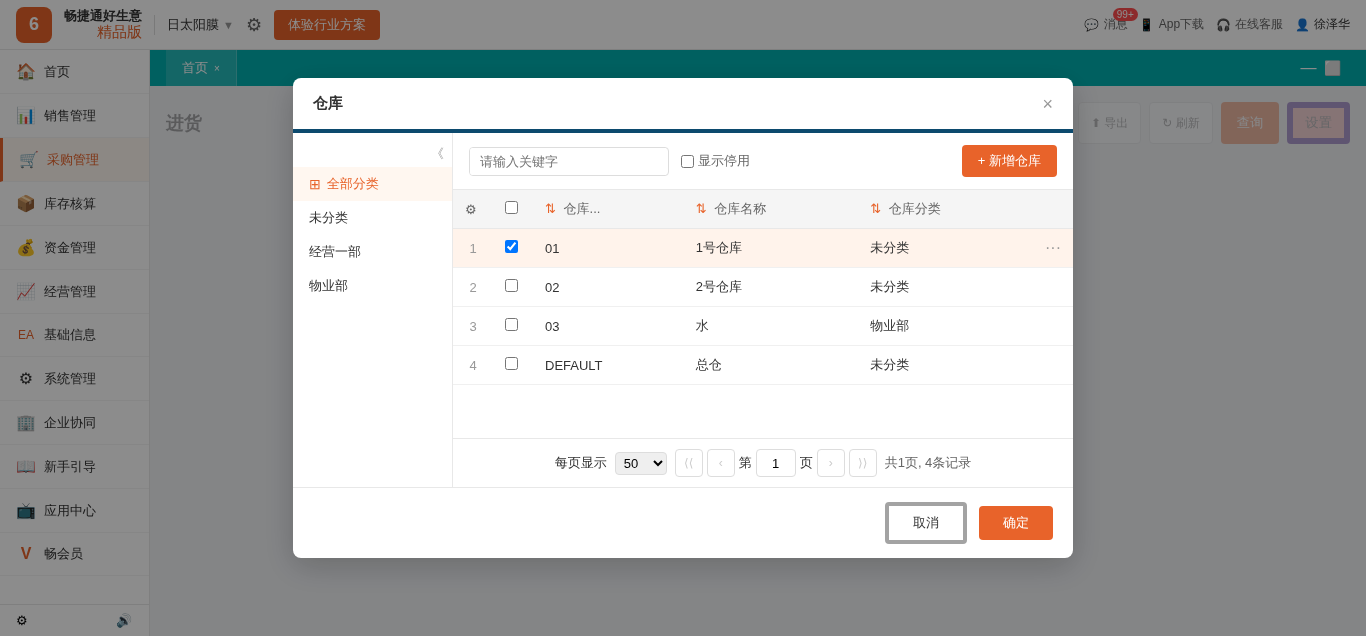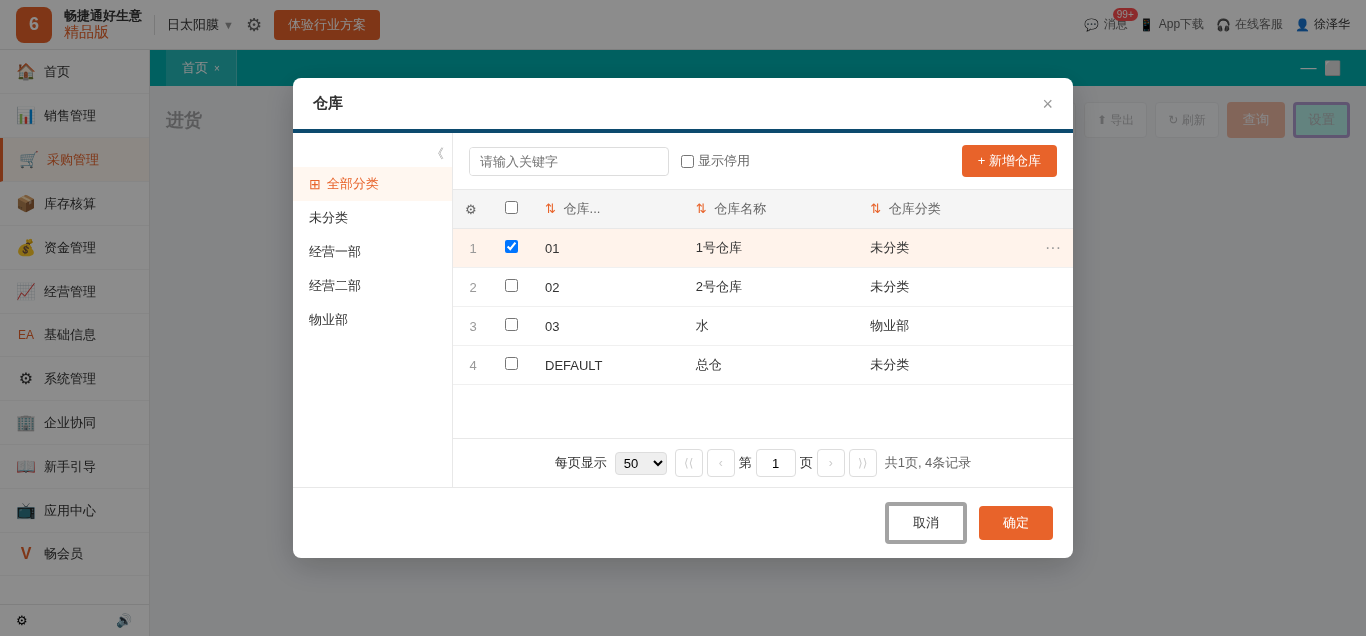--- a/index.html
+++ b/index.html
@@ -18,21 +18,21 @@
       top: 0; left: 0; right: 0;
       z-index: 100;
     }
     .topbar-logo {
       width: 36px; height: 36px;
       background: #e8632a;
       border-radius: 8px;
       display: flex; align-items: center; justify-content: center;
       color: white; font-size: 18px; font-weight: bold;
     }
-    .topbar-brand { display: flex; flex-direction: column; line-height: 1.2; }
+    .topbar-brand { display: flex; flex-direction: column; line-height: 1.2; text-align: right; }
     .topbar-brand-main { font-size: 13px; color: #333; font-weight: bold; }
     .topbar-brand-sub { font-size: 15px; color: #e8632a; }
     .topbar-divider { width: 1px; height: 20px; background: #ddd; }
     .topbar-store {
       display: flex; align-items: center; gap: 4px;
       color: #333; font-size: 13px; cursor: pointer;
     }
     .topbar-store .arrow { color: #999; font-size: 11px; }
     .topbar-spacer { flex: 1; }
     .topbar-btn {
@@ -223,21 +223,21 @@
     }
 
     
     .bg-content { opacity: 0.4; pointer-events: none; }
     .page-actions { display: flex; gap: 8px; }
     .page-action-btn {
       border: 1px solid #ddd; background: white; color: #666;
       padding: 5px 12px; border-radius: 4px; font-size: 12px;
     }
     .query-btn { background: #e8632a; color: white; border: none; padding: 6px 16px; border-radius: 4px; }
-    .setting-btn { background: #5eead4; border: 3px solid #4c1d95; color: #666; padding: 6px 12px; border-radius: 4px; }
+    .setting-btn { background: #fca5a5; border: 6px solid #4c1d95; color: #666; padding: 6px 12px; border-radius: 4px; }
   </style>
 </head>
 <body>
 
 <div class="topbar">
   <div class="topbar-logo">
     <span>6</span>
   </div>
   <div class="topbar-brand">
     <span class="topbar-brand-main">畅捷通好生意</span>
@@ -368,23 +368,20 @@
         </div>
         <div class="cat-item active">
           <span class="cat-icon">⊞</span>
           <span>全部分类</span>
         </div>
         <div class="cat-item">
           <span>未分类</span>
         </div>
         <div class="cat-item">
           <span>经营一部</span>
-        </div>
-        <div class="cat-item">
-          <span>经营二部</span>
         </div>
         <div class="cat-item">
           <span>物业部</span>
         </div>
       </div>
 
       <div class="modal-content">
 
         <div class="modal-toolbar">
           <div class="search-box">

